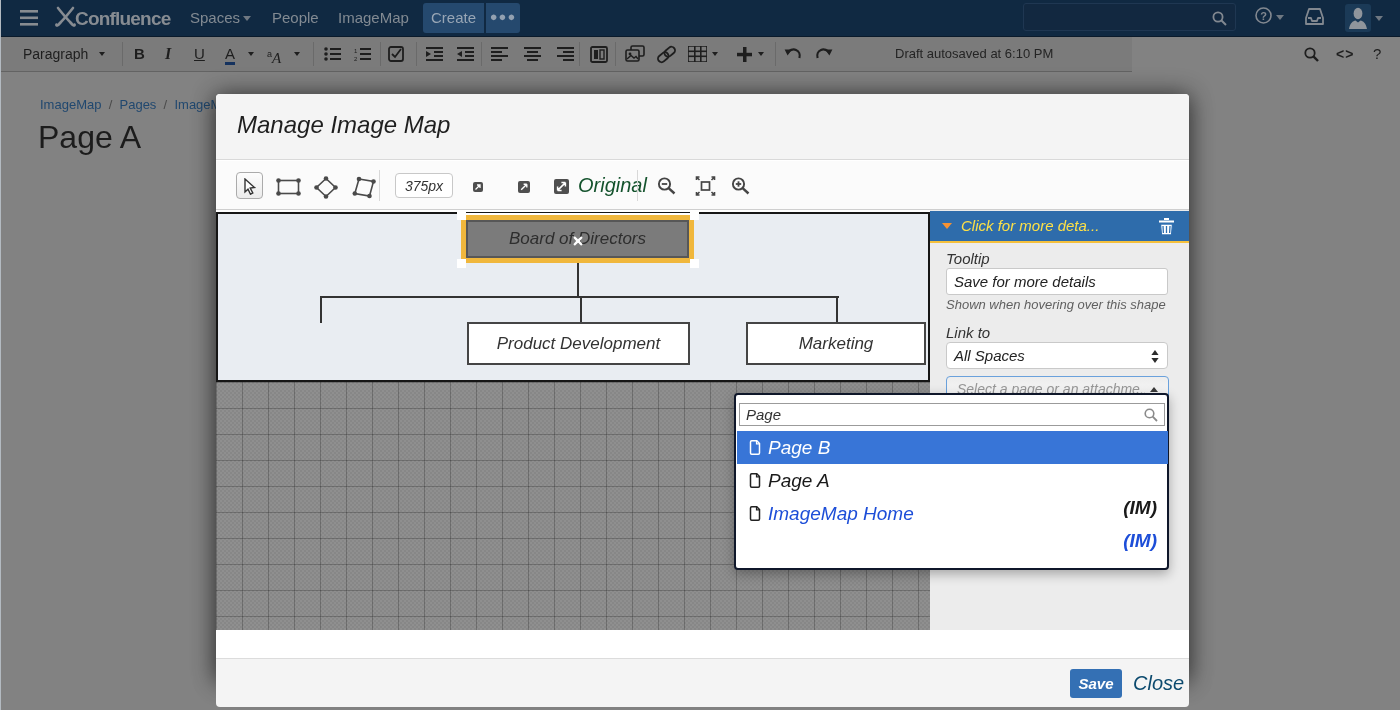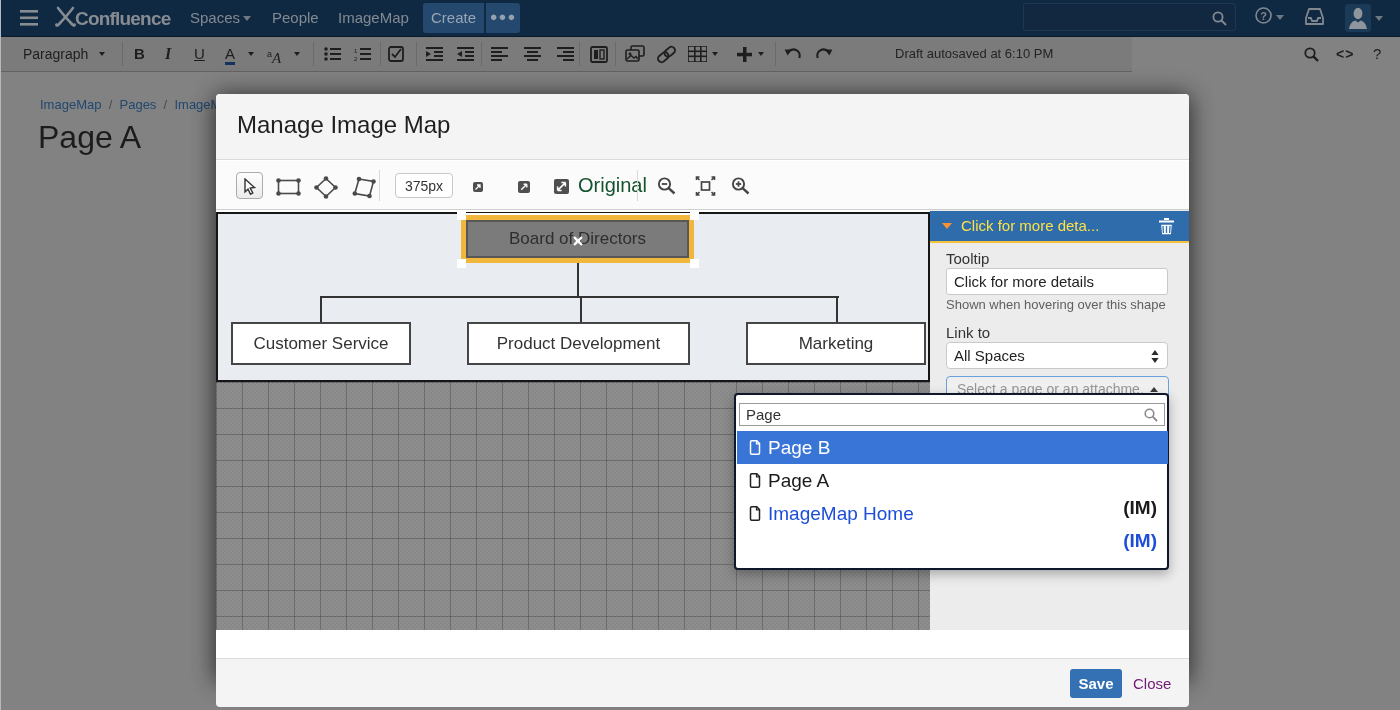--- a/index.html
+++ b/index.html
@@ -17,21 +17,21 @@
 
 #etb { position:absolute; left:0; top:37px; width:1132px; height:35px; background:#7b7b7b; border-bottom:1px solid #636363; }
 .ei { position:absolute; top:0; height:34px; line-height:34px; color:#1e1e1e; }
 .esep { position:absolute; top:5px; width:1px; height:24px; background:#6a6a6a; }
 .ecaret { position:absolute; top:15px; width:0; height:0; border-left:3.5px solid transparent; border-right:3.5px solid transparent; border-top:4.5px solid #1e1e1e; }
 
 #crumbs { position:absolute; left:40px; top:97px; font-size:13px; color:#21486f; }
 #crumbs .sl { color:#4a4a4a; }
 #ptitle { position:absolute; left:38px; top:119px; font-size:32px; color:#1c1c1c; }
 
-#modal { position:absolute; left:216px; top:94px; width:973px; height:585px; background:#fff; border-radius:4px; box-shadow:0 0 25px rgba(0,0,0,0.45), 0 5px 22px rgba(0,0,0,0.35); z-index:10; }
+#modal { position:absolute; left:216px; top:94px; width:973px; height:585px; background:#fff; border-radius:4px; box-shadow:0 0 25px rgba(0,0,0,0.45), 0 5px 22px rgba(0,0,0,0.35); z-index:10;font-style:italic; }
 #mhead { position:absolute; left:0; top:0; width:973px; height:66px; background:#f4f4f4; border-bottom:1px solid #d9d9d9; border-radius:4px 4px 0 0; }
 #mhead h1 { font-weight:normal; font-size:24px; color:#1f1f1f; position:absolute; left:21px; top:17px; }
 #mtb { position:absolute; left:0; top:67px; width:973px; height:49px; background:#fbfbfb; border-bottom:1px solid #cfcfcf; }
 #toolsel { position:absolute; left:20px; top:11px; width:27px; height:27px; border:1px solid #ababab; border-radius:4px; background:linear-gradient(#fdfdfd,#ebebeb); }
 .mtsep { position:absolute; top:9px; width:1px; height:31px; background:#d8d8d8; }
 #szbox { position:absolute; left:179px; top:12px; width:58px; height:25px; border:1px solid #c8c8c8; border-radius:4px; background:#fff; font-size:14px; color:#333; text-align:center; line-height:24px; }
 .rsz { position:absolute; background:#4f4f4f; border-radius:2px; }
 #orig { position:absolute; left:362px; top:12px; font-size:20px; color:#14532d; line-height:25px; }
 
 #canvas { position:absolute; left:0; top:116px; width:714px; height:420px; }
@@ -58,21 +58,21 @@
 #sel2 .ph { position:absolute; left:10px; top:0; width:188px; overflow:hidden; }
 
 #popup { position:absolute; left:518px; top:299px; width:435px; height:177px; background:#fff; border:2px solid #0f172a; border-radius:4px; box-shadow:0 4px 12px rgba(0,0,0,0.3); z-index:30; }
 #psearch { position:absolute; left:3px; top:8px; width:426px; height:23px; border:1px solid #9b9b9b; background:#fff; font-size:15px; color:#333; line-height:21px; padding-left:6px; }
 .prow { position:absolute; left:1px; width:431px; height:33px; font-size:19px; }
 .prow .nm { position:absolute; left:31px; top:0; line-height:33px; }
 .prow .im { position:absolute; right:11px; top:0; line-height:33px; font-weight:bold;margin-top:27px; }
 
 #mfoot { position:absolute; left:0; top:536px; width:973px; height:49px; background:#f4f4f4; border-top:1px solid #dcdcdc; border-radius:0 0 4px 4px;margin-top:28px; }
 #savebtn { position:absolute; left:854px; top:10px; width:52px; height:29px; background:#3470b4; border-radius:3px; color:#fff; font-weight:bold; font-size:15px; text-align:center; line-height:29px; }
-#closelnk { position:absolute; left:917px; top:10px; font-size:15px; color:#701a75; line-height:29px; }
+#closelnk { position:absolute; left:917px; top:10px; font-size:20px; color:#0c4a6e; line-height:29px; }
 #edgestrip { position:absolute; left:0; top:0; width:1px; height:710px; background:#b3bac1; z-index:50; }
 </style>
 </head>
 <body>
 <div id="edgestrip"></div>
 
 <div id="nav">
   <svg class="abs" style="left:20px;top:10px" width="18" height="16">
       <g fill="#878c91">
         <rect y="0" width="18" height="2.6"></rect>
@@ -330,21 +330,20 @@
         <line x1="7.5" y1="4.3" x2="7.5" y2="9.7" stroke="#454545" stroke-width="1.8"></line>
       </svg>
   </div>
   <div id="canvas">
     <div id="img">
       <div class="oline" style="left:359px;top:49px;width:2px;height:33px"></div>
       <div class="oline" style="left:102px;top:82px;width:519px;height:2px"></div>
       <div class="oline" style="left:102px;top:82px;width:2px;height:27px"></div>
       <div class="oline" style="left:362px;top:82px;width:2px;height:27px"></div>
       <div class="oline" style="left:618px;top:82px;width:2px;height:27px"></div>
-      <div class="obox" style="left:13px;top:108px;width:180px;height:43px;line-height:40px">Customer Service</div>
       <div class="obox" style="left:249px;top:108px;width:223px;height:43px;line-height:40px">Product Development</div>
       <div class="obox" style="left:528px;top:108px;width:180px;height:43px;line-height:40px">Marketing</div>
       <div id="selbox">Board of Directors</div>
       <div class="hdl" style="left:239px;top:-3px"></div>
       <div class="hdl" style="left:472px;top:-3px"></div>
       <div class="hdl" style="left:239px;top:45px"></div>
       <div class="hdl" style="left:472px;top:45px"></div>
       <svg class="abs" style="left:355px;top:22px" width="10" height="10" viewBox="0 0 12 12">
           <path d="M2.2,0.4 L6,3.8 L9.8,0.4 L11.6,2.2 L8.2,6 L11.6,9.8 L9.8,11.6 L6,8.2 L2.2,11.6 L0.4,9.8 L3.8,6 L0.4,2.2 Z" fill="#fff"></path>
         </svg>
@@ -358,21 +357,21 @@
       <svg style="position:absolute;left:229px;top:7px" width="15" height="17" viewBox="0 0 15 17">
           <g fill="#fff">
             <rect x="0" y="2.5" width="15" height="2"></rect>
             <rect x="5" y="0" width="5" height="2"></rect>
             <path d="M1.5,6 L13.5,6 L12.5,17 L2.5,17 Z M4,8 L4.4,15 M7.5,8 L7.5,15 M11,8 L10.6,15" stroke="#3070b2" stroke-width="1.3"></path>
           </g>
         </svg>
     </div>
     <div id="pyellow"></div>
     <div class="plabel" style="top:40px">Tooltip</div>
-    <div class="pinput" style="top:58px">Click for more details</div>
+    <div class="pinput" style="top:58px">Save for more details</div>
     <div id="caption">Shown when hovering over this shape</div>
     <div class="plabel" style="top:114px">Link to</div>
     <div class="pinput" style="top:132px;border-radius:4px">All Spaces
       <svg style="position:absolute;right:8px;top:7px" width="8" height="13">
           <path d="M4,0 L7.6,5 L0.4,5 Z" fill="#2b2b2b"></path>
           <path d="M4,13 L7.6,8 L0.4,8 Z" fill="#2b2b2b"></path>
         </svg>
     </div>
     <div id="sel2">
         <span class="ph">Select a page or an attachme...</span>

